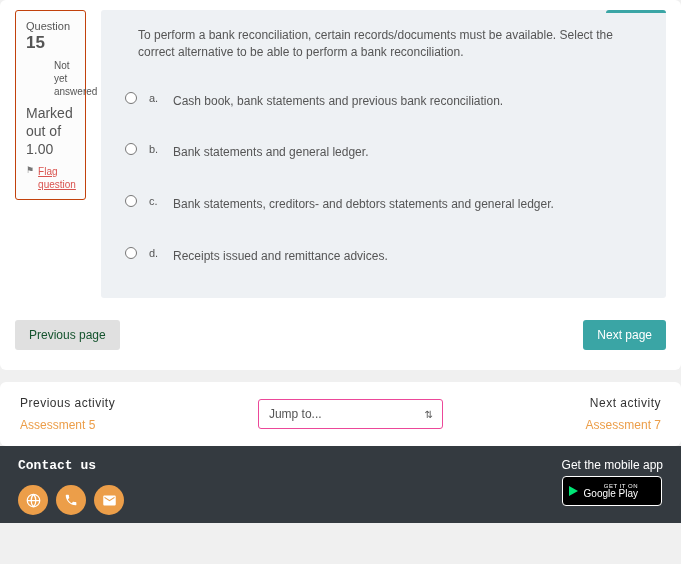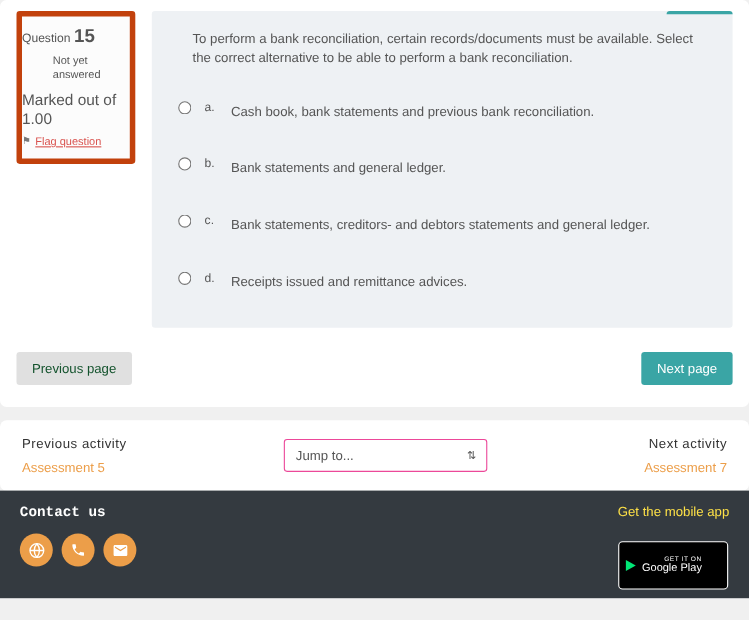--- a/index.html
+++ b/index.html
@@ -1,19 +1,19 @@
 <!DOCTYPE html>
 <html><head>
   <meta charset="utf-8">
   <style>
     * { box-sizing: border-box; margin: 0; padding: 0; }
     body { font-family: Arial, Helvetica, sans-serif; background: #f0f0f0; width: 681px; color: #373a3c; font-size: 12px; }
     .main-wrap { background: #fff; border-radius: 6px; padding: 10px 15px 20px 15px; margin-bottom: 12px; }
     .question-row { display: flex; gap: 15px; align-items: flex-start; }
-    .info-box { border: 5px solid #c2410c; border-radius: 3px; padding: 8px 0; width: 108px; background: #fcfcfc; flex-shrink: 0; }
+    .info-box { border: 1px solid #c2410c; border-radius: 3px; padding: 8px 10px; width: 71px; background: #fcfcfc; flex-shrink: 0; }
     .info-box .q-label { font-size: 11px; color: #555; }
     .info-box .q-num { font-size: 17px; font-weight: bold; color: #555; }
     .info-box .status { font-size: 10px; color: #555; margin-top: 6px; line-height: 1.3; margin-left: 28px; }
     .info-box .marked { font-size: 14px; color: #555; margin-top: 6px; line-height: 1.3; }
     .info-box .flag-row { margin-top: 6px; display: flex; align-items: flex-start; gap: 4px; }
     .flag-icon { font-size: 9px; color: #777; }
     .flag-link { font-size: 10px; color: #d9534f; text-decoration: underline; cursor: pointer; line-height: 1.3; }
     .question-card { background: #eef1f4; border-radius: 3px; flex: 1; }
     .question-card-top { height: 3px; background: #3aa5a5; border-radius: 3px 3px 0 0; width: 60px; margin-left: auto; margin-right: 0; }
     .question-body { padding: 14px 18px 24px 18px; }
@@ -34,22 +34,22 @@
     .activity-label { font-size: 12px; color: #333; letter-spacing: 0.5px; }
     .activity-link { font-size: 12px; color: #ec9e49; margin-top: 8px; text-decoration: none; cursor: pointer; }
     .jump-wrap { position: relative; }
     .jump-select { width: 185px; padding: 7px 28px 7px 10px; font-size: 12px; color: #555; border: 1px solid #ec4899; border-radius: 3px; background: #fff; appearance: none; cursor: pointer; }
     .jump-caret { position: absolute; right: 10px; top: 50%; transform: translateY(-50%); font-size: 10px; color: #555; pointer-events: none; }
     .footer { background: #343a40; color: #fff; padding: 12px 18px 8px 18px; display: flex; justify-content: space-between; align-items: flex-start; }
     .footer-left .contact-title { font-size: 13px; font-weight: bold; margin-bottom: 12px; font-family: Liberation Mono, monospace; }
     .contact-icons { display: flex; gap: 8px; }
     .icon-circle { width: 30px; height: 30px; border-radius: 50%; background: #ec9e49; display: flex; align-items: center; justify-content: center; font-size: 13px; color: #fff; cursor: pointer; }
     .footer-right { text-align: right; }
-    .app-title { font-size: 12px; color: #fde047; margin-bottom: 20px; }
-    .play-badge { width: 100px; height: 44px; border: 1px solid #fff; border-radius: 4px; display: flex; align-items: center; gap: 6px; padding: 0 6px; cursor: pointer; background: #000; }
+    .app-title { font-size: 12px; color: #ffffff; margin-bottom: 4px; }
+    .play-badge { width: 100px; height: 30px; border: 1px solid #fff; border-radius: 4px; display: flex; align-items: center; gap: 6px; padding: 0 6px; cursor: pointer; background: #000; }
     .play-triangle { width: 0; height: 0; border-left: 9px solid #00e676; border-top: 5px solid transparent; border-bottom: 5px solid transparent; }
     .play-text { display: flex; flex-direction: column; line-height: 1; }
     .play-text .small { font-size: 6px; color: #fff; letter-spacing: 0.5px; }
     .play-text .big { font-size: 10px; color: #fff; font-weight: 500; }
   </style>
 </head>
 <body>
 
 <div class="main-wrap">
   <div class="question-row">

